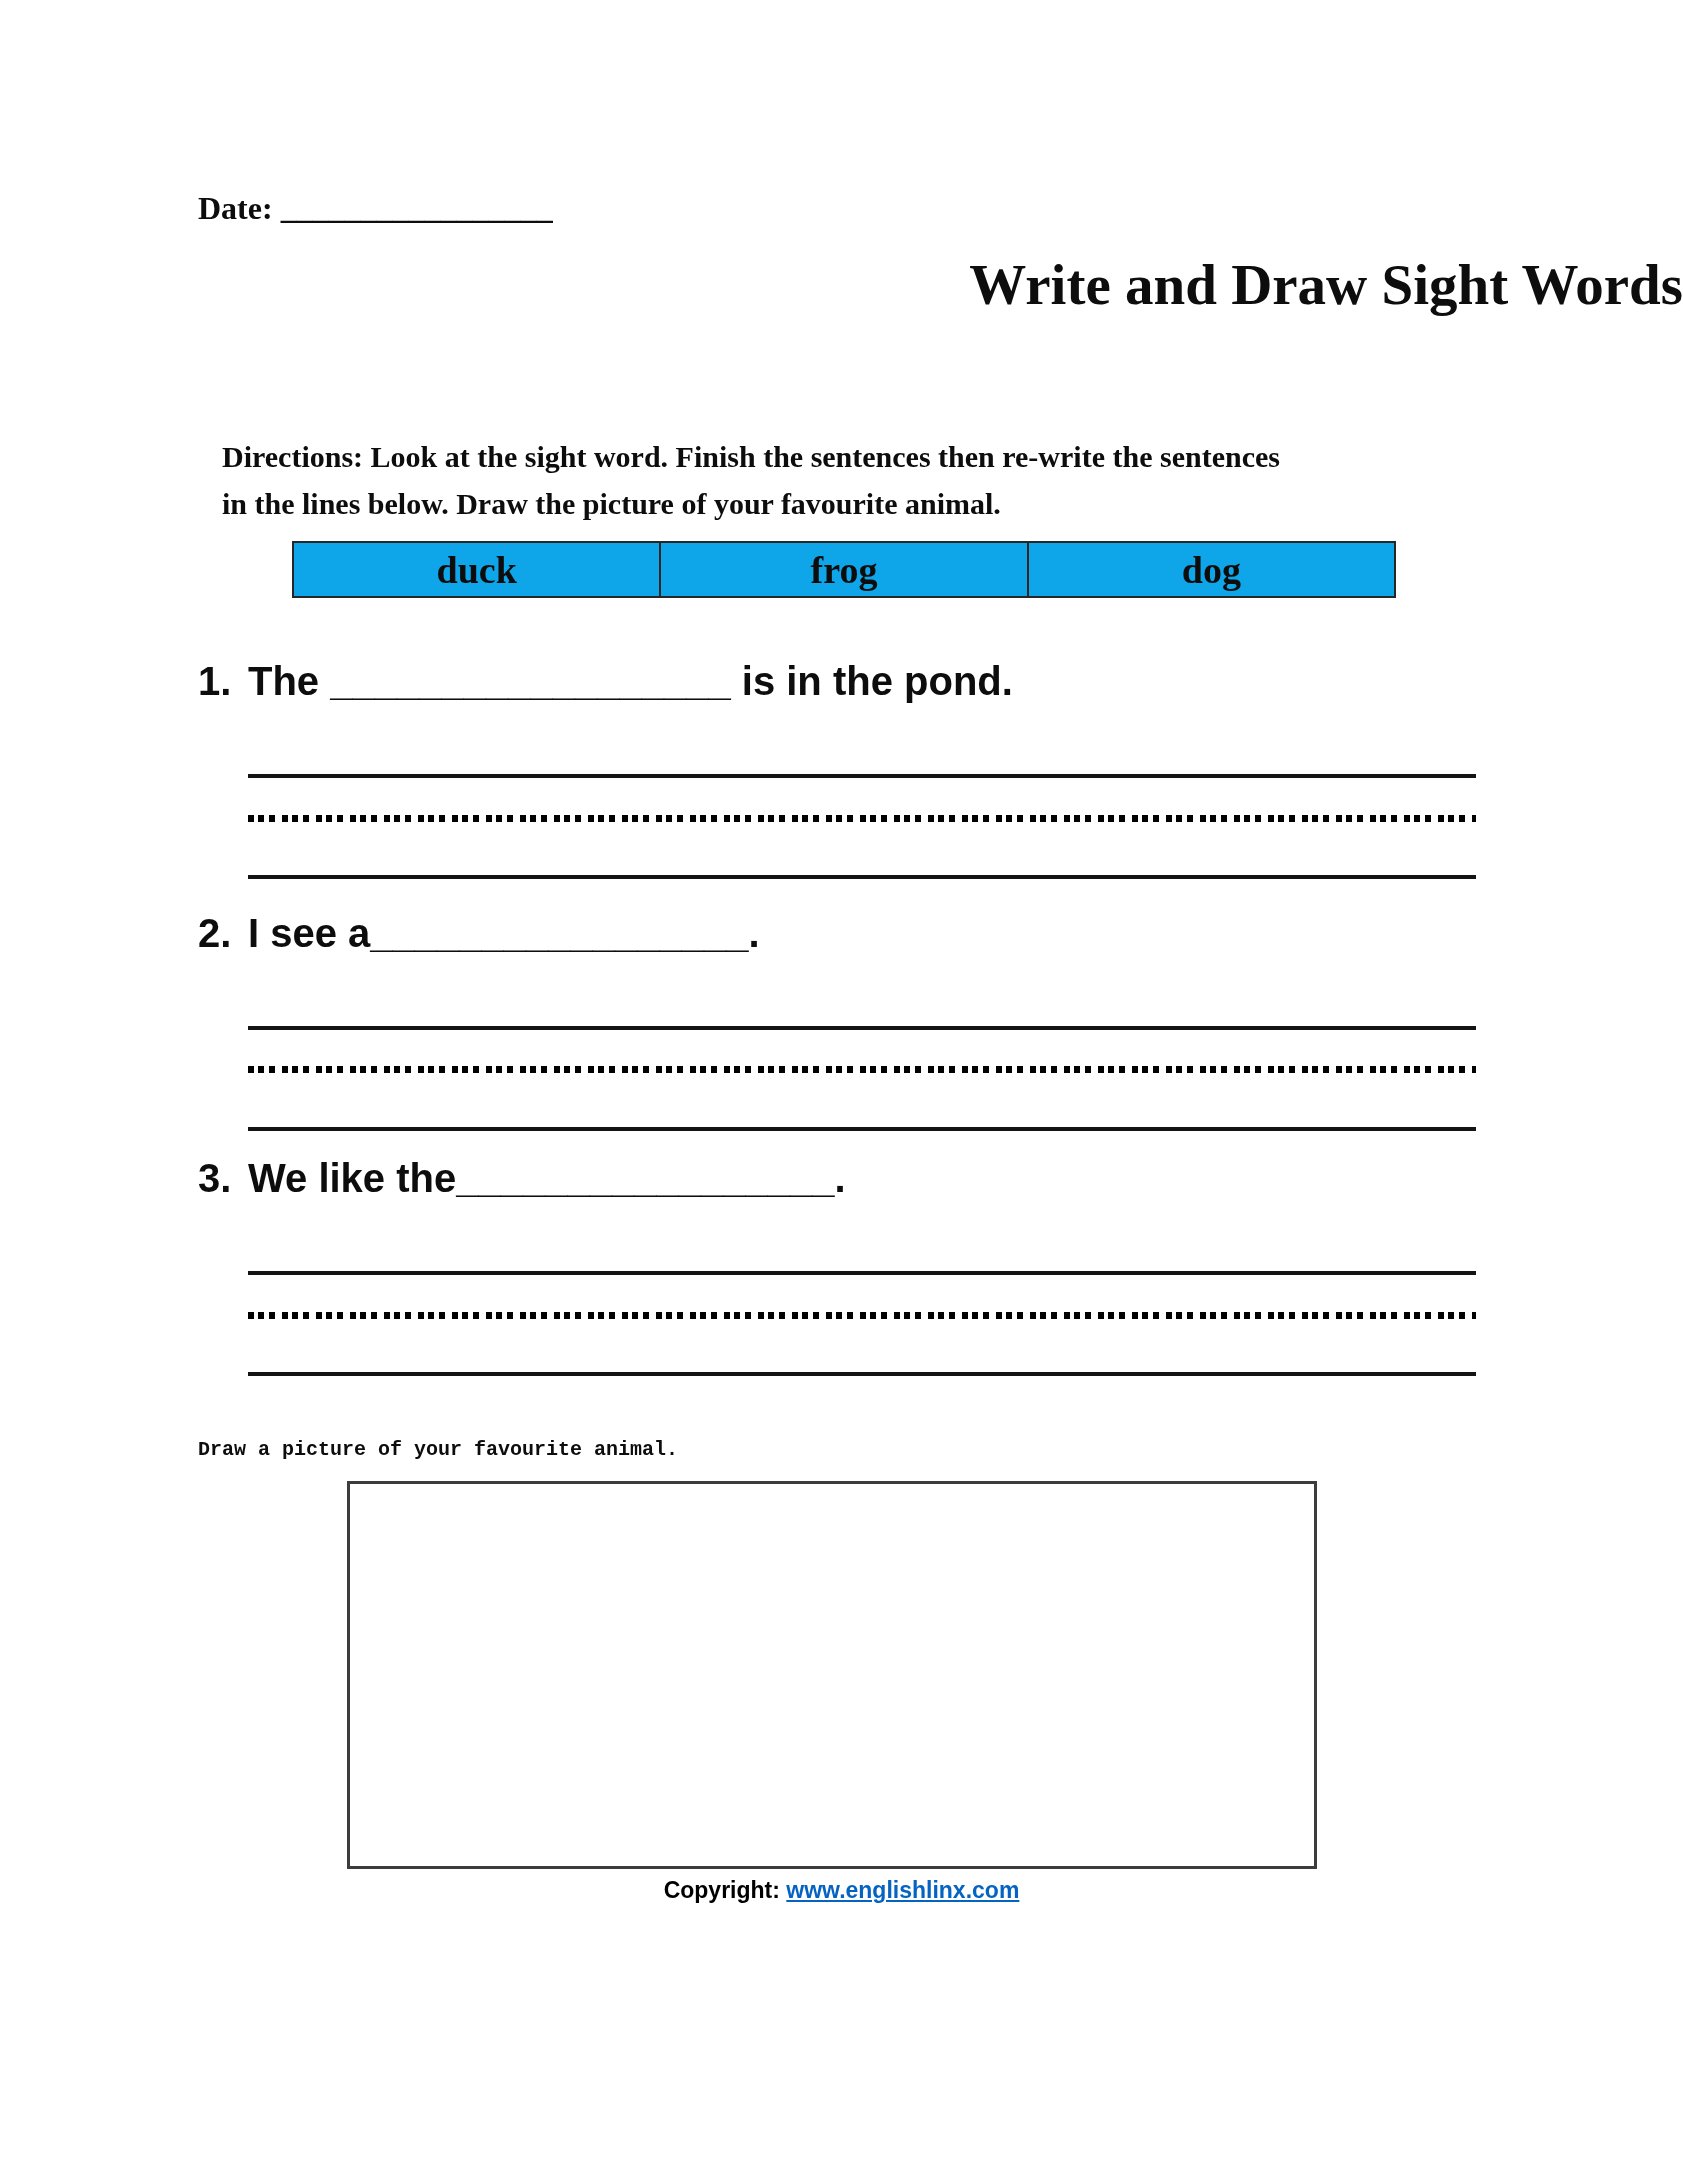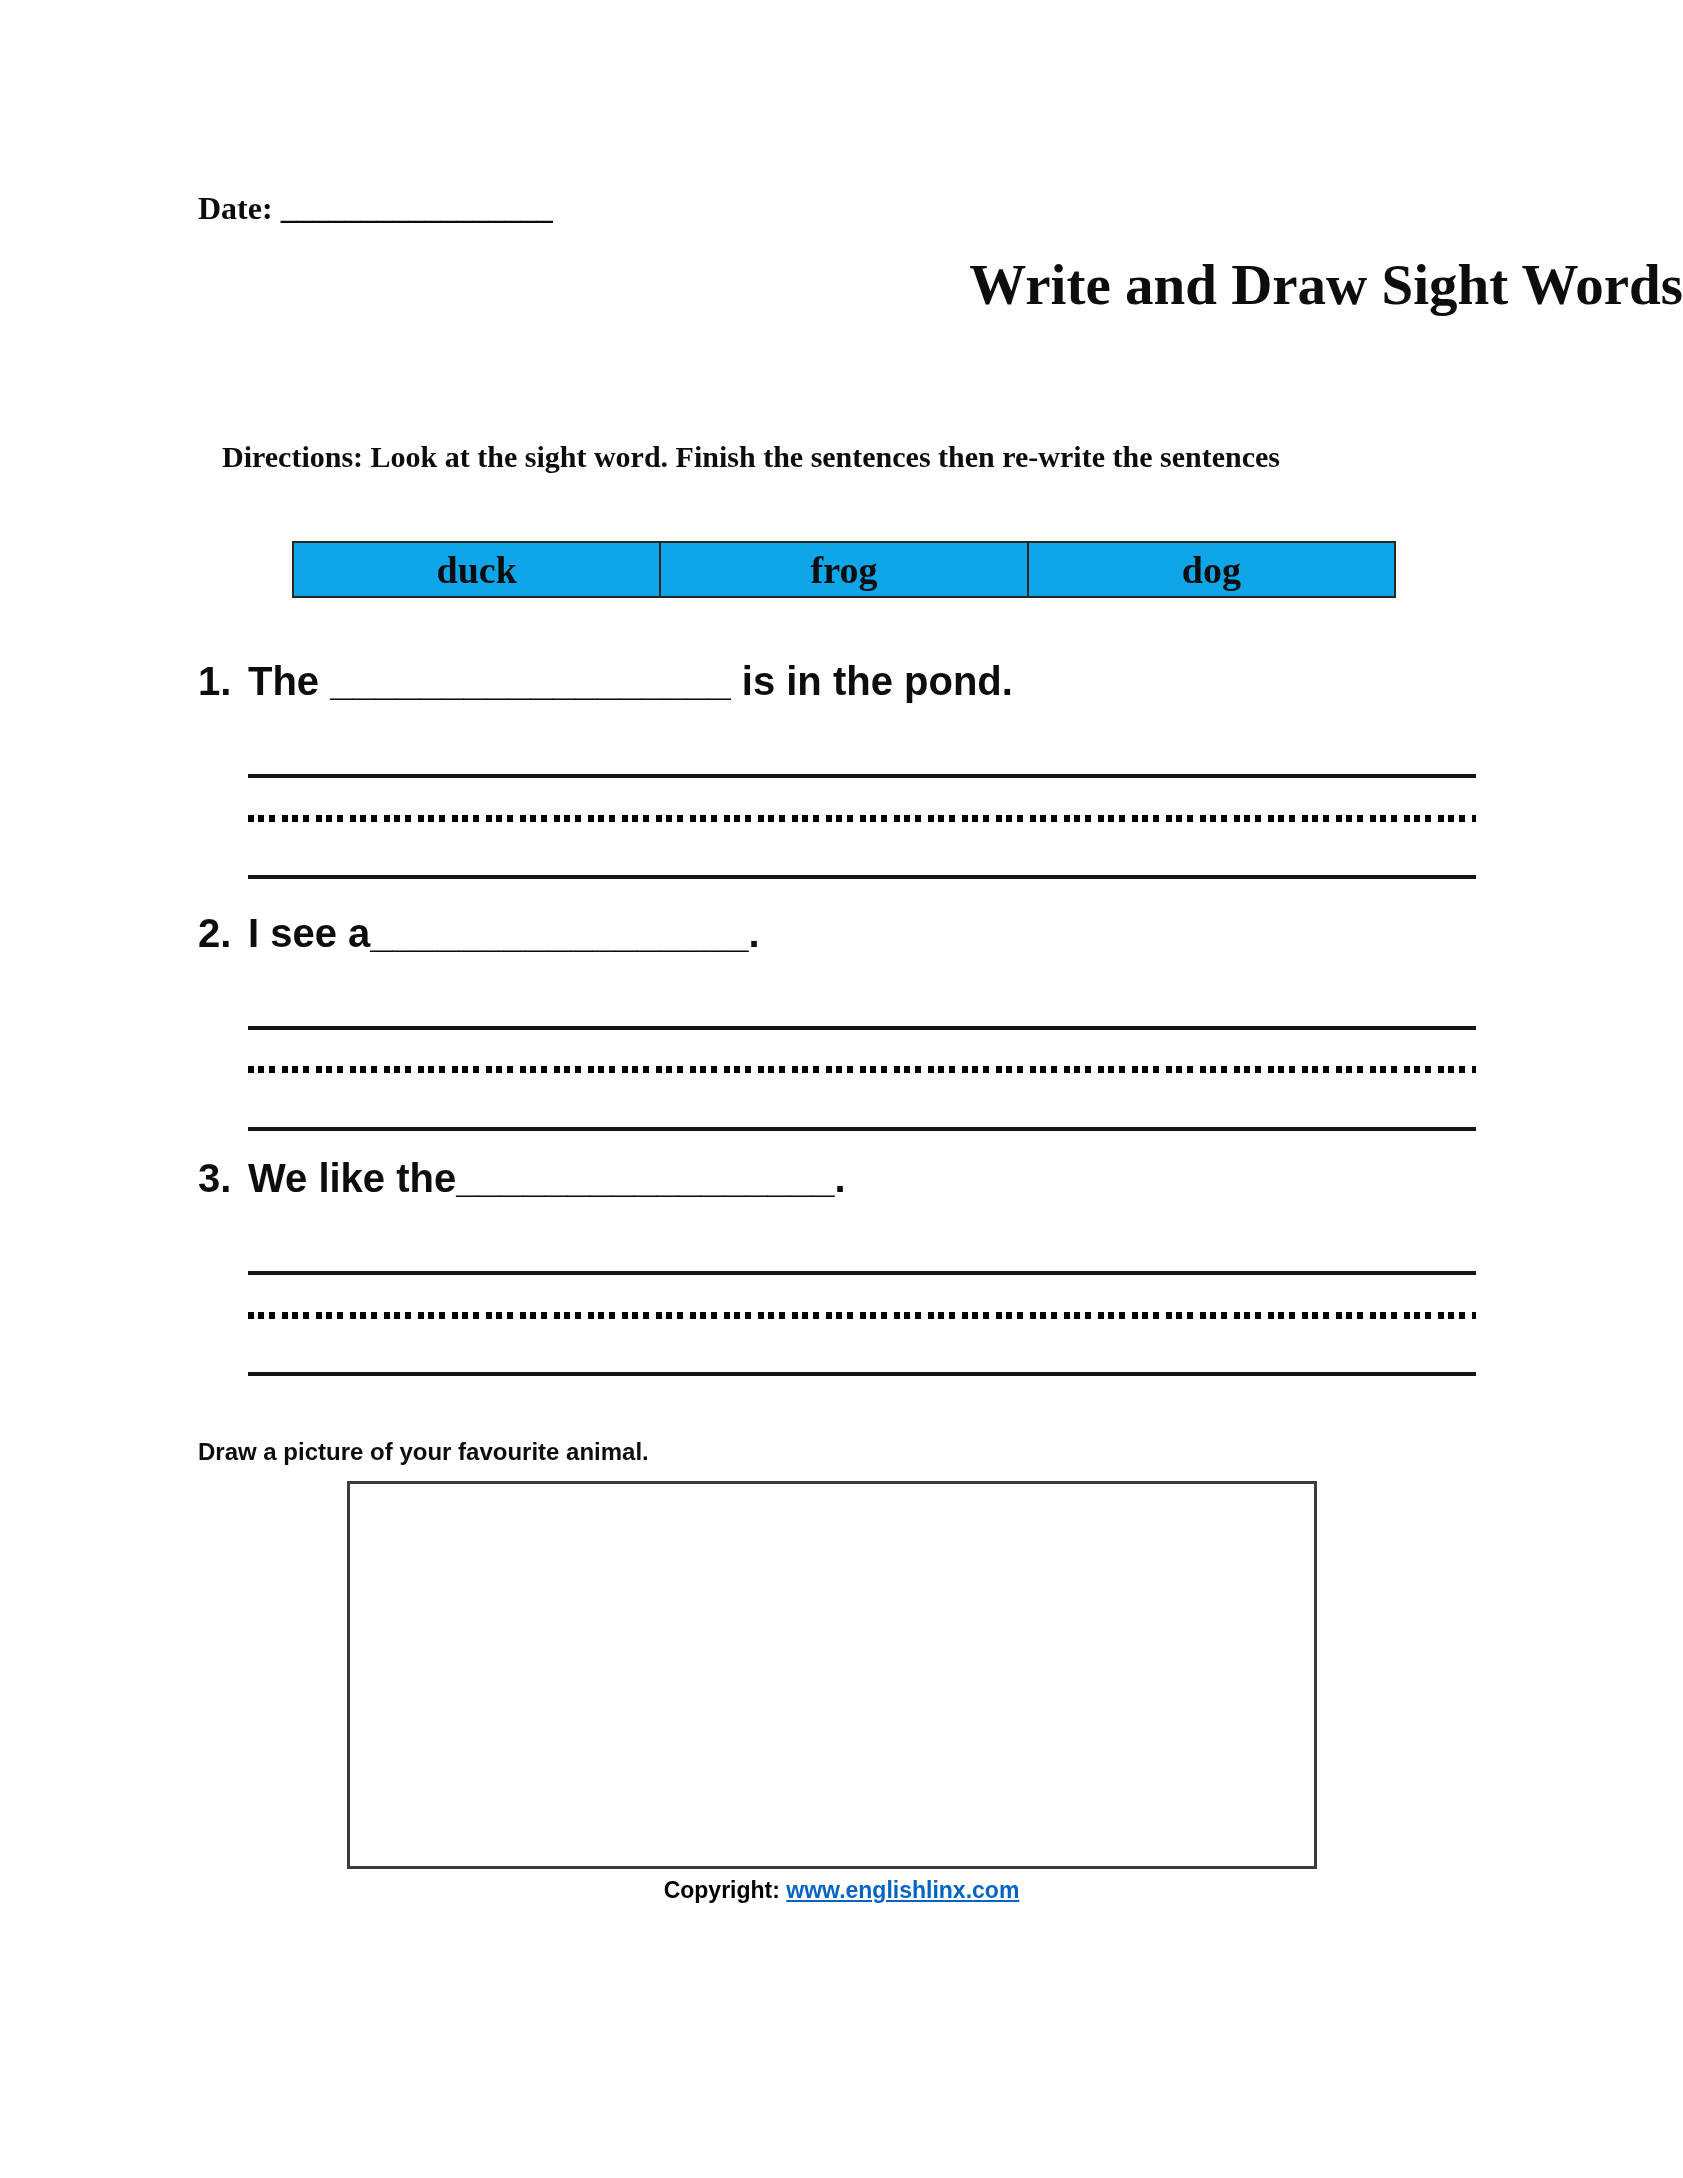--- a/index.html
+++ b/index.html
@@ -106,23 +106,23 @@
       transparent 27px, transparent 34px);
   }
   .s1a { top:774px; }  .d1 { top:815px; }  .s1b { top:875px; }
   .s2a { top:1026px; } .d2 { top:1066px; } .s2b { top:1127px; }
   .s3a { top:1271px; } .d3 { top:1312px; } .s3b { top:1372px; }
 
   
   .draw-prompt {
     position:absolute;
     top:1438px; left:198px;
-    font-family:Liberation Sans, sans-serif;
-    font-weight:bold;
-    font-size:24px;
+    font-family:Liberation Mono, monospace;
+    font-weight:bold;
+    font-size:20px;
     white-space:nowrap;
   }
   .draw-box {
     position:absolute;
     top:1481px; left:347px;
     width:970px; height:388px;
     border:3px solid #3c3c3c;
     box-sizing:border-box;
     background:#ffffff;
   }
@@ -155,20 +155,21 @@
       <span>_________________</span>
     </div>
   </div>
 
   <div class="title">
     <div>Write and Draw Sight Words</div>
   </div>
 
   <div class="directions">
     <div>Directions: Look at the sight word. Finish the sentences then re-write the sentences</div>
+    <div>in the lines below. Draw the picture of your favourite animal.</div>
   </div>
 
   <div class="word-table">
     <div class="word-cell">
       <span>duck</span>
     </div>
     <div class="word-cell">
       <span>frog</span>
     </div>
     <div class="word-cell">

